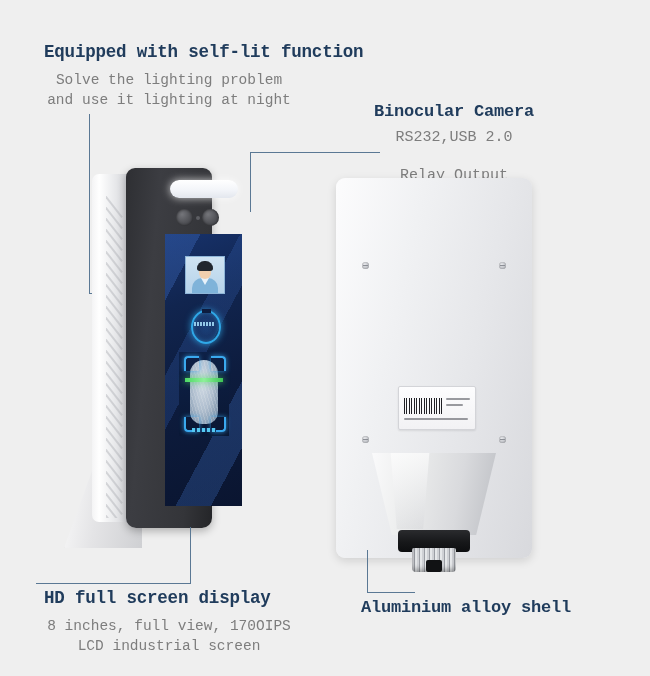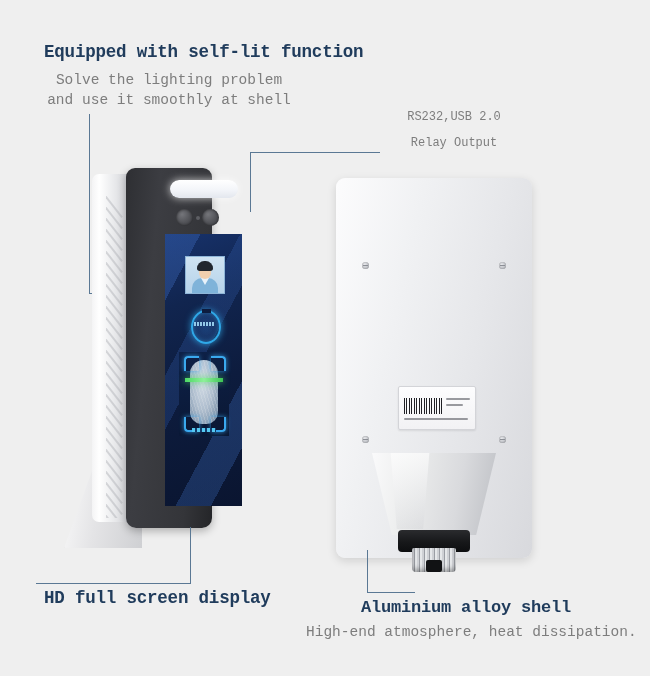--- a/index.html
+++ b/index.html
@@ -24,21 +24,21 @@
     color:#7d7d7d;
     line-height:1.35;
   }
 
   #co-selflit{left:44px;top:42px;}
   #co-selflit .c-title{font-size:17.5px;}
   #co-selflit .c-body{font-size:14.5px;margin-top:9px;width:250px;text-align:center;}
 
   #co-camera{left:368px;top:102px;text-align:center;width:172px;}
   #co-camera .c-title{font-size:17px;}
-  #co-camera .c-body{font-size:12px;margin-top:7px;}
+  #co-camera .c-body{font-size:15px;margin-top:7px;}
 
   #co-screen{left:44px;top:588px;}
   #co-screen .c-title{font-size:17.5px;}
   #co-screen .c-body{font-size:14.5px;margin-top:9px;width:250px;text-align:center;}
 
   #co-shell{left:306px;top:598px;text-align:right;width:265px;}
   #co-shell .c-title{font-size:17px;}
   #co-shell .c-body{font-size:14.5px;margin-top:6px;white-space:nowrap;}
 
   
@@ -228,28 +228,29 @@
     position:absolute;left:90px;top:382px;width:16px;height:12px;border-radius:2px;background:#111214;
   }
 </style>
 </head>
 <body>
 
 <div class="stage">
 
   <div class="callout" id="co-selflit">
     <div class="c-title">Equipped with self-lit function</div>
-    <div class="c-body">Solve the lighting problem and use it smoothly at shell</div>
+    <div class="c-body">Solve the lighting problem and use it lighting at night</div>
   </div>
   <div class="lead lv" style="left:89px;top:114px;height:180px;"></div>
   <div class="lead lh" style="left:89px;top:293px;width:110px;"></div>
 
   <div class="callout" id="co-camera">
+    <div class="c-title">Binocular Camera</div>
     <div class="c-body">RS232,USB 2.0</div>
-    <div class="c-body" style="margin-top:10px;">Relay Output</div>
+    <div class="c-body" style="margin-top:18px;">Relay Output</div>
   </div>
   <div class="lead lh" style="left:250px;top:152px;width:130px;"></div>
   <div class="lead lv" style="left:250px;top:152px;height:60px;"></div>
 
   <div id="front">
     <div id="base"></div>
 
     <div id="side">
       <div id="fins">
         <i style="top:0px"></i>
@@ -334,22 +335,22 @@
     <div id="bracketshade"></div>
     <div id="collar"></div>
     <div id="thread"></div>
     <div id="threadhole"></div>
   </div>
 
   <div class="lead lv" style="left:190px;top:527px;height:57px;"></div>
   <div class="lead lh" style="left:36px;top:583px;width:155px;"></div>
   <div class="callout" id="co-screen">
     <div class="c-title">HD full screen display</div>
+    <div class="c-body">8 inches, full view, 170OIPS LCD industrial screen</div>
   </div>
 
   <div class="lead lv" style="left:367px;top:550px;height:43px;"></div>
   <div class="lead lh" style="left:367px;top:592px;width:48px;"></div>
   <div class="callout" id="co-shell">
     <div class="c-title">Aluminium alloy shell</div>
-    <div class="c-body">High-end atmosphere, heat dissipation.</div>
   </div>
 
 </div>
 
 </body></html>

